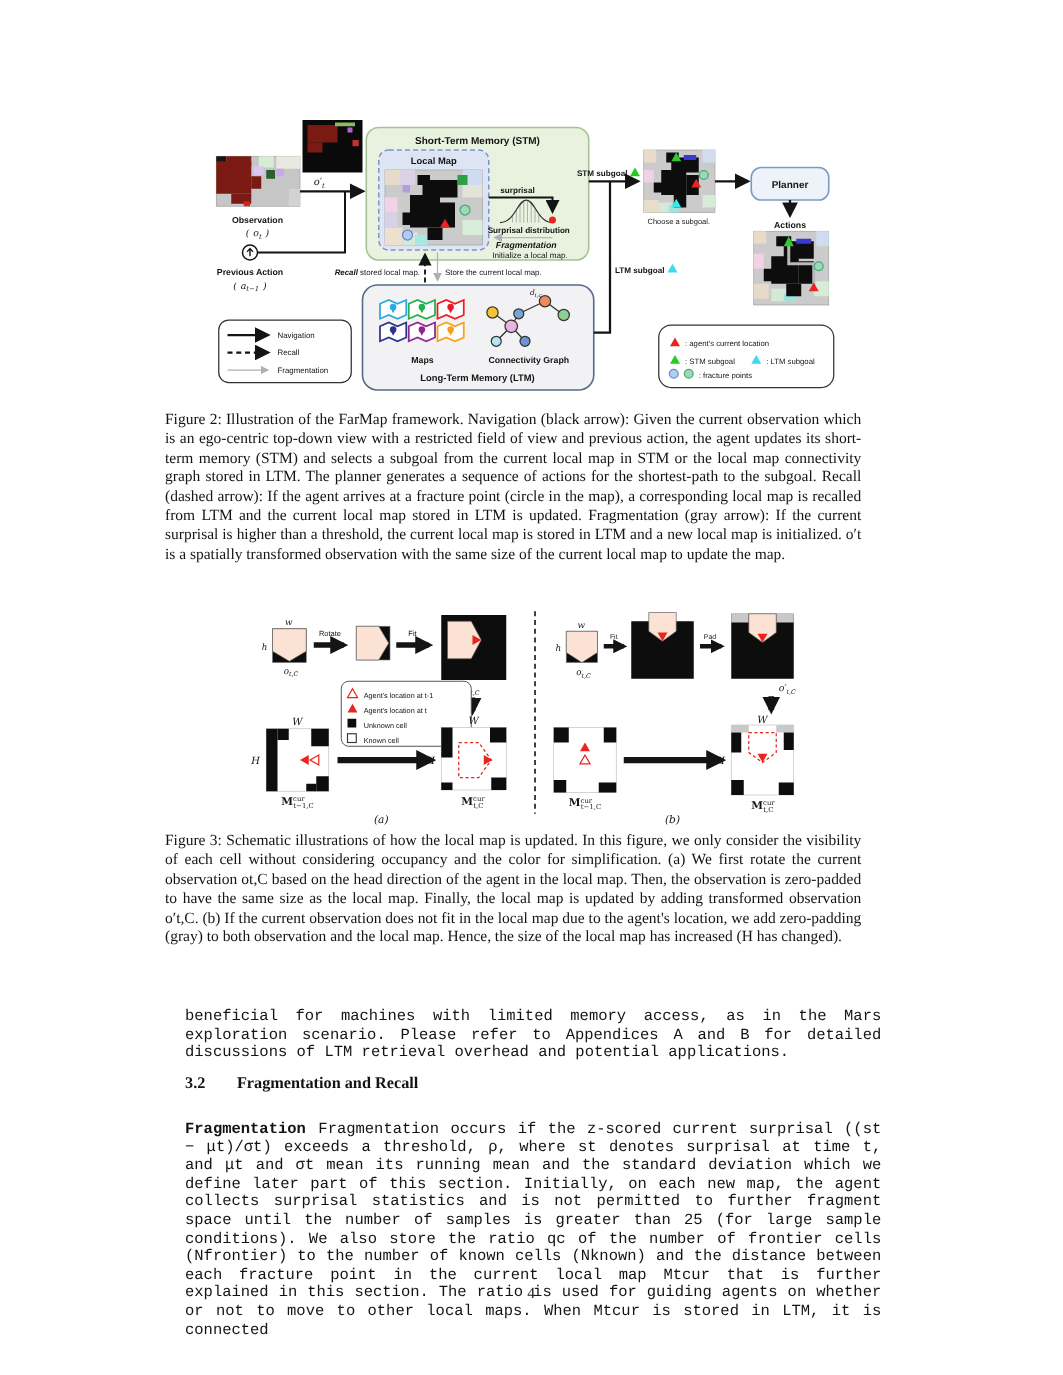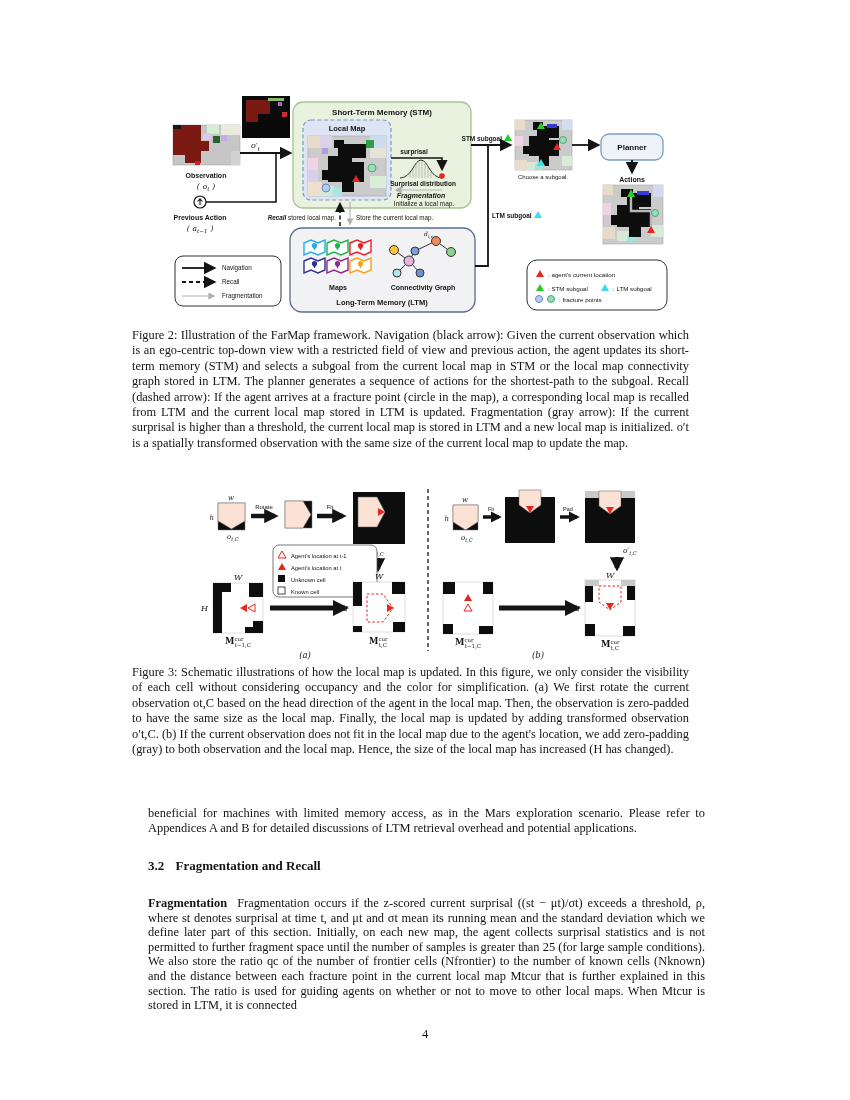--- a/index.html
+++ b/index.html
@@ -2,23 +2,23 @@
 <html><head>
 <meta charset="utf-8">
 <style>
   html,body{margin:0;padding:0;}
   body{width:850px;height:1100px;background:#ffffff;position:relative;
        font-family:"Liberation Serif","DejaVu Serif",serif;color:#141414;}
   .abs{position:absolute;}
   .caption{position:absolute;left:132px;width:557px;text-align:justify;
            font-size:12.4px;line-height:15.4px;}
   .bodypara{position:absolute;left:148px;width:557px;text-align:justify;
-            font-size:12.4px;line-height:14.6px;}
+            font-size:12.4px;line-height:14.6px;font-family:Liberation Mono, monospace;}
   .heading{position:absolute;left:148px;font-weight:bold;font-size:13px;}
-  .heading .num{margin-right:8px;}
+  .heading .num{margin-right:22px;}
   .runin{font-weight:bold;margin-right:10px;}
   .pagenum{position:absolute;left:0;top:1027px;width:850px;text-align:center;font-size:12.5px;}
   
   .f2t{font-family:"Liberation Sans","DejaVu Sans",sans-serif;fill:#141414;}
   .b{font-weight:bold;}
   .it{font-style:italic;}
   .ser{font-family:"DejaVu Serif","Liberation Serif",serif;font-style:italic;fill:#141414;}
 </style>
 </head>
 <body>

